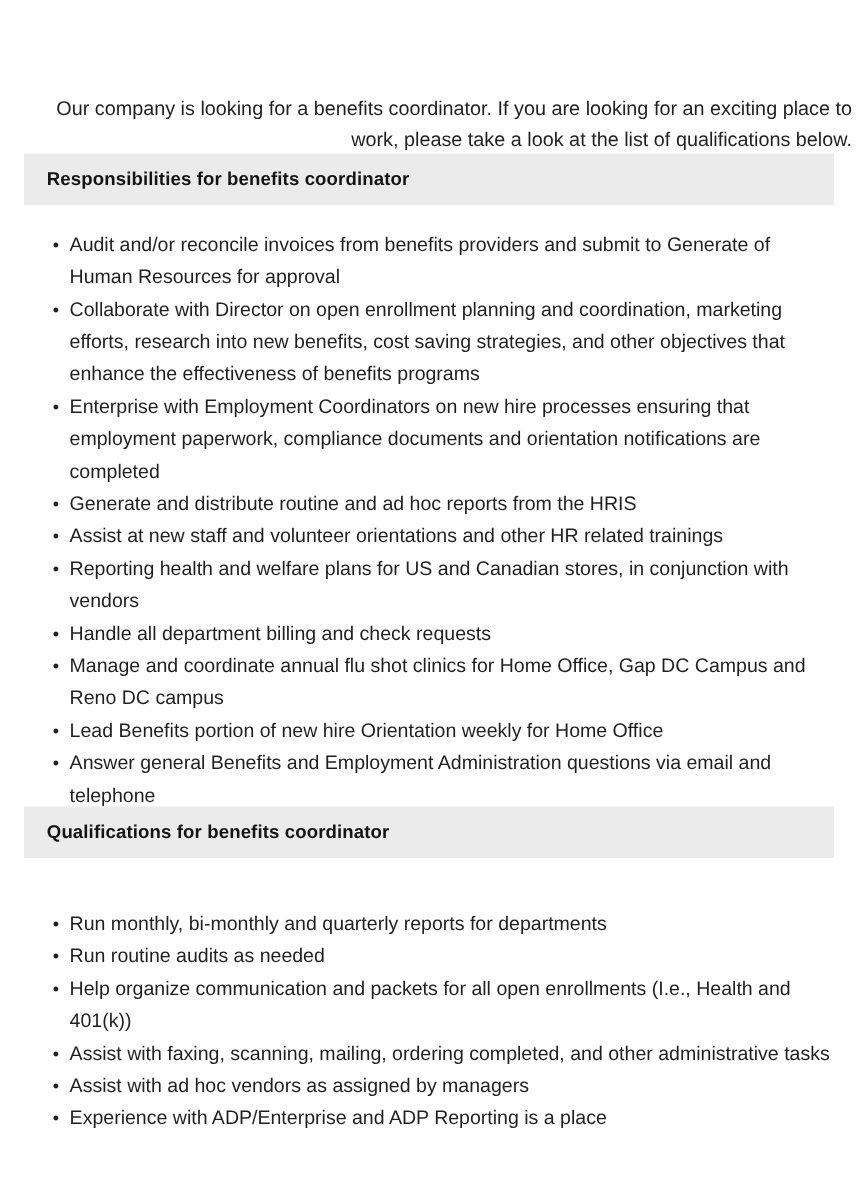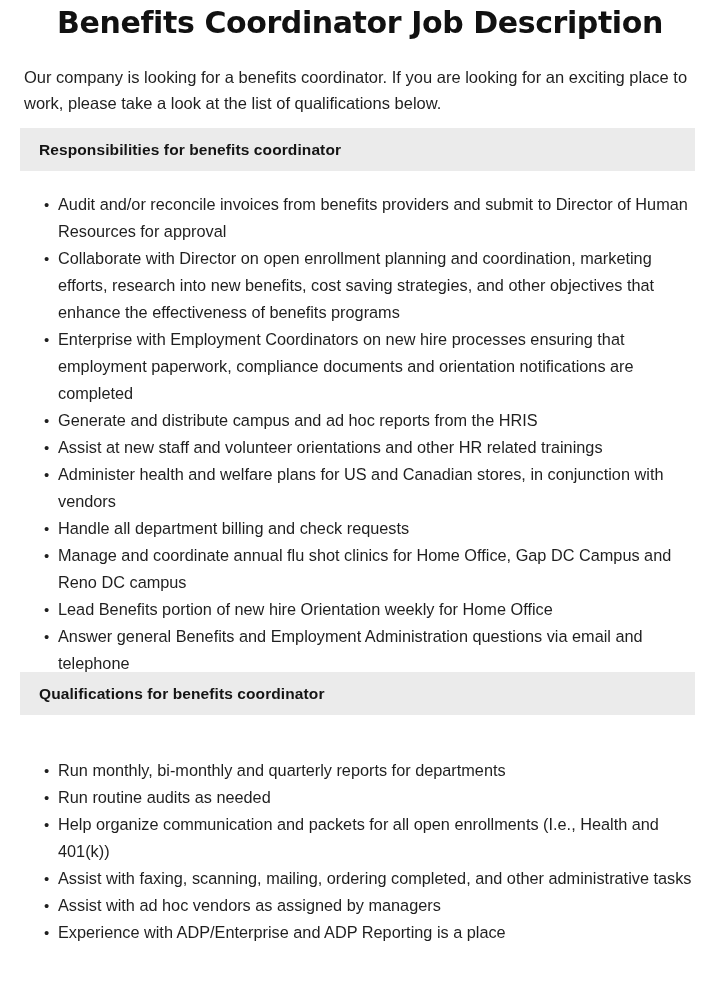--- a/index.html
+++ b/index.html
@@ -39,24 +39,25 @@
     color: #111111;
     line-height: 40px;
   }
 
   
   .intro {
     position: absolute;
     top: 60px;
     left: 20px;
     width: 672px;
-    margin: 4px;
+    margin: 18px;
     font-size: 16.5px;
     line-height: 26px;
     color: #1f1f1f;
+    text-align: right;
   }
 
   
   .section-bar {
     position: absolute;
     left: 20px;
     width: 675px;
     height: 43px;
     background: #ebebeb;
     box-sizing: border-box;
@@ -111,52 +112,51 @@
   }
 
   #list-responsibilities { top: 191px; }
   #list-qualifications   { top: 757px; }
 </style>
 </head>
 <body>
 
 <div class="page">
 
-  <h1 class="doc-title">Benefits Coordinator Job Description</h1>
 
   <p class="intro">Our company is looking for a benefits coordinator. If you are looking for an exciting place to work, please take a look at the list of qualifications below.</p>
 
   <div class="section-bar" id="bar-responsibilities">
     <span class="section-title">Responsibilities for benefits coordinator</span>
   </div>
 
   <ul class="bullets" id="list-responsibilities">
       <li>
         <span class="bullet-dot">•</span>
-        <span class="li-text">Audit and/or reconcile invoices from benefits providers and submit to Director of Human Resources for approval</span>
+        <span class="li-text">Audit and/or reconcile invoices from benefits providers and submit to Generate of Human Resources for approval</span>
       </li>
       <li>
         <span class="bullet-dot">•</span>
         <span class="li-text">Collaborate with Director on open enrollment planning and coordination, marketing efforts, research into new benefits, cost saving strategies, and other objectives that enhance the effectiveness of benefits programs</span>
       </li>
       <li>
         <span class="bullet-dot">•</span>
         <span class="li-text">Enterprise with Employment Coordinators on new hire processes ensuring that employment paperwork, compliance documents and orientation notifications are completed</span>
       </li>
       <li>
         <span class="bullet-dot">•</span>
-        <span class="li-text">Generate and distribute campus and ad hoc reports from the HRIS</span>
+        <span class="li-text">Generate and distribute routine and ad hoc reports from the HRIS</span>
       </li>
       <li>
         <span class="bullet-dot">•</span>
         <span class="li-text">Assist at new staff and volunteer orientations and other HR related trainings</span>
       </li>
       <li>
         <span class="bullet-dot">•</span>
-        <span class="li-text">Administer health and welfare plans for US and Canadian stores, in conjunction with vendors</span>
+        <span class="li-text">Reporting health and welfare plans for US and Canadian stores, in conjunction with vendors</span>
       </li>
       <li>
         <span class="bullet-dot">•</span>
         <span class="li-text">Handle all department billing and check requests</span>
       </li>
       <li>
         <span class="bullet-dot">•</span>
         <span class="li-text">Manage and coordinate annual flu shot clinics for Home Office, Gap DC Campus and Reno DC campus</span>
       </li>
       <li>

